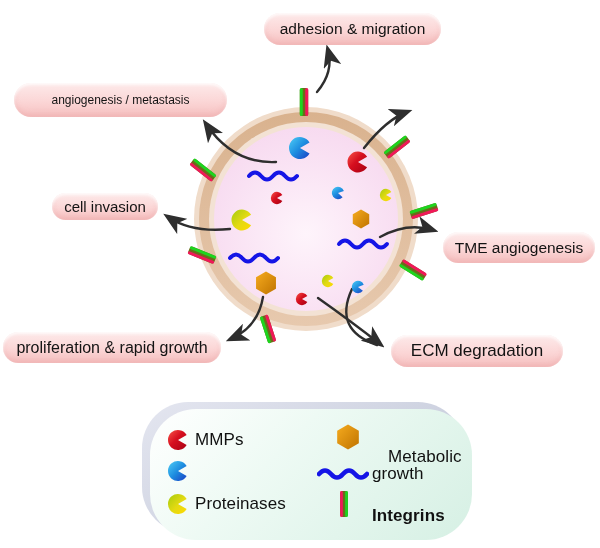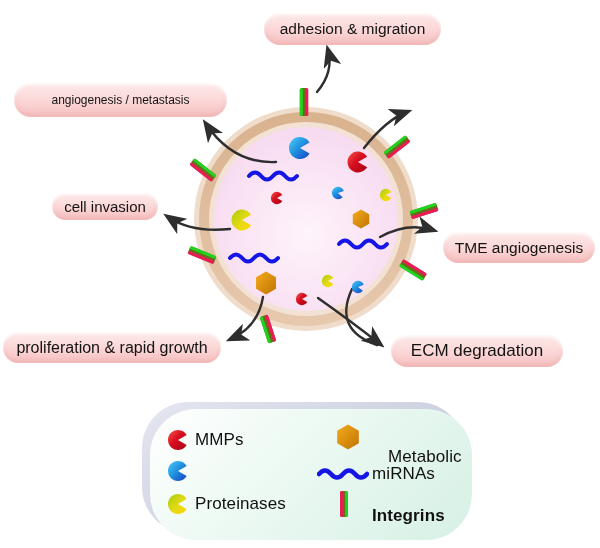--- a/index.html
+++ b/index.html
@@ -160,21 +160,21 @@
     <svg class="legend-icon" style="left:184px;top:14px;" width="28" height="28" viewBox="-14 -14 28 28">
       <use href="#hex" fill="url(#gO)" transform="scale(1.25)"></use>
     </svg>
     <div class="legend-label-block" style="left:238px;top:11px;margin-top:28px;">
       <div>Metabolic</div>
     </div>
 
     <svg class="legend-icon" style="left:167px;top:55px;" width="52" height="20" viewBox="-26 -10 52 20">
       <use href="#wave" stroke="#1515e6" stroke-width="4.5"></use>
     </svg>
-    <span class="legend-label" style="left:222px;top:65px;">miRNAs</span>
+    <span class="legend-label" style="left:222px;top:65px;">growth</span>
 
     <svg class="legend-icon" style="left:188px;top:81px;" width="12" height="28" viewBox="-6 -14 12 28">
       <use href="#intg" transform="rotate(90) scale(0.93)"></use>
     </svg>
     <span class="legend-label" style="left:222px;top:107px;font-weight:bold;">Integrins</span>
   </div>
 
 </div>
 
 </body></html>

